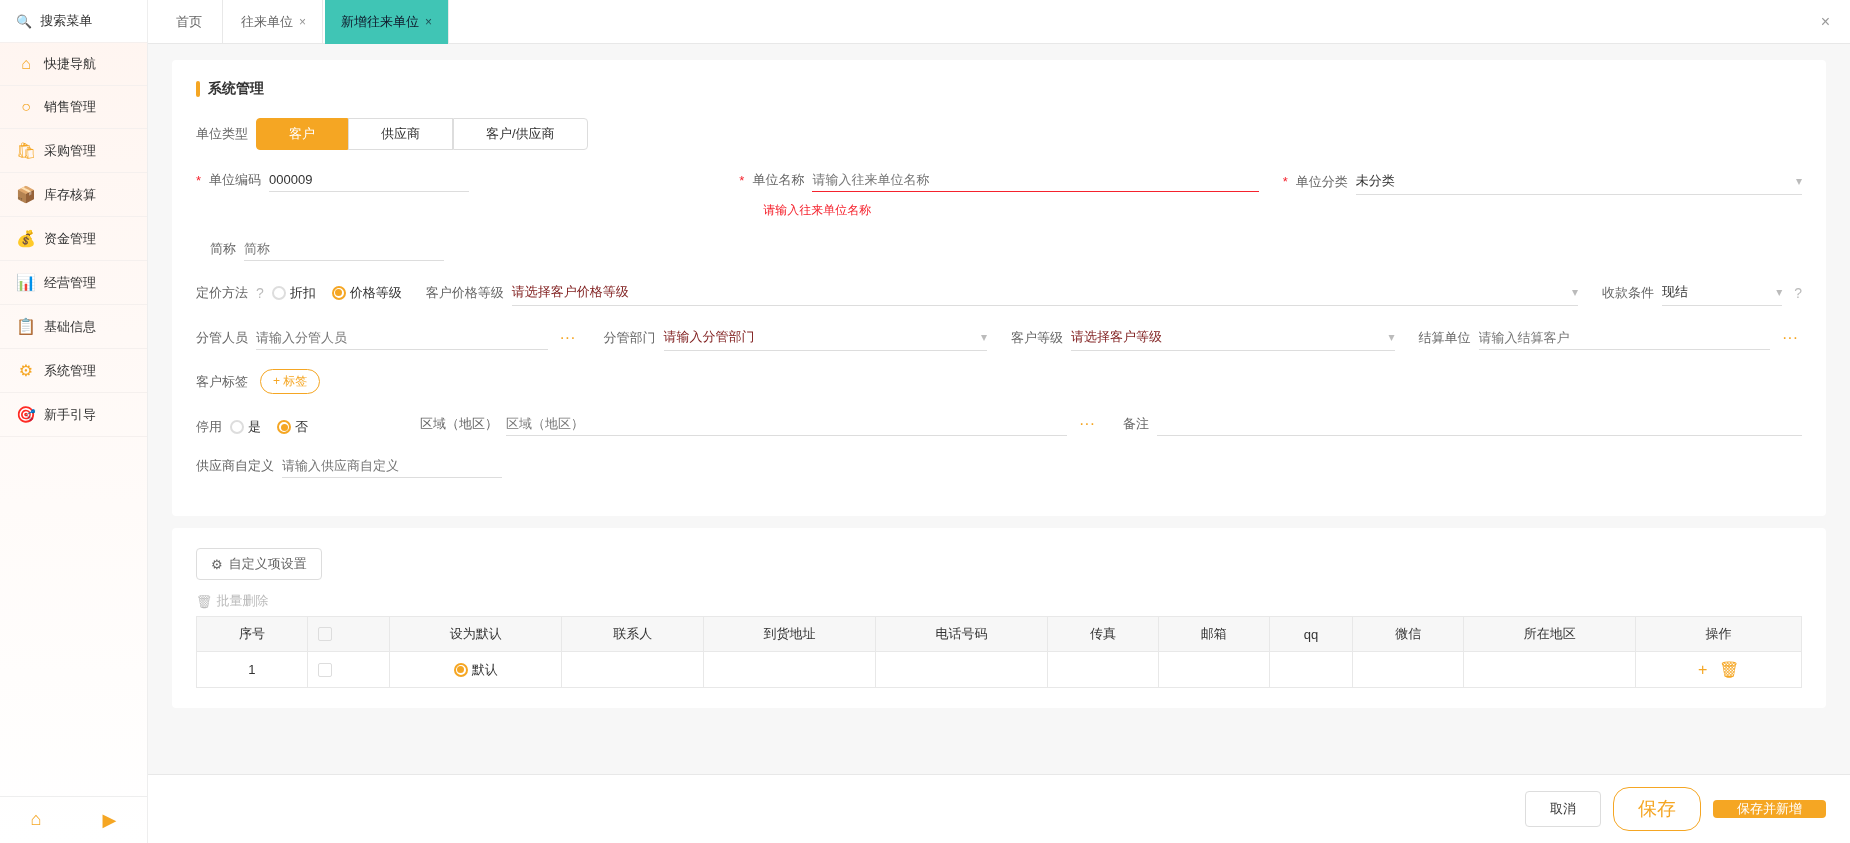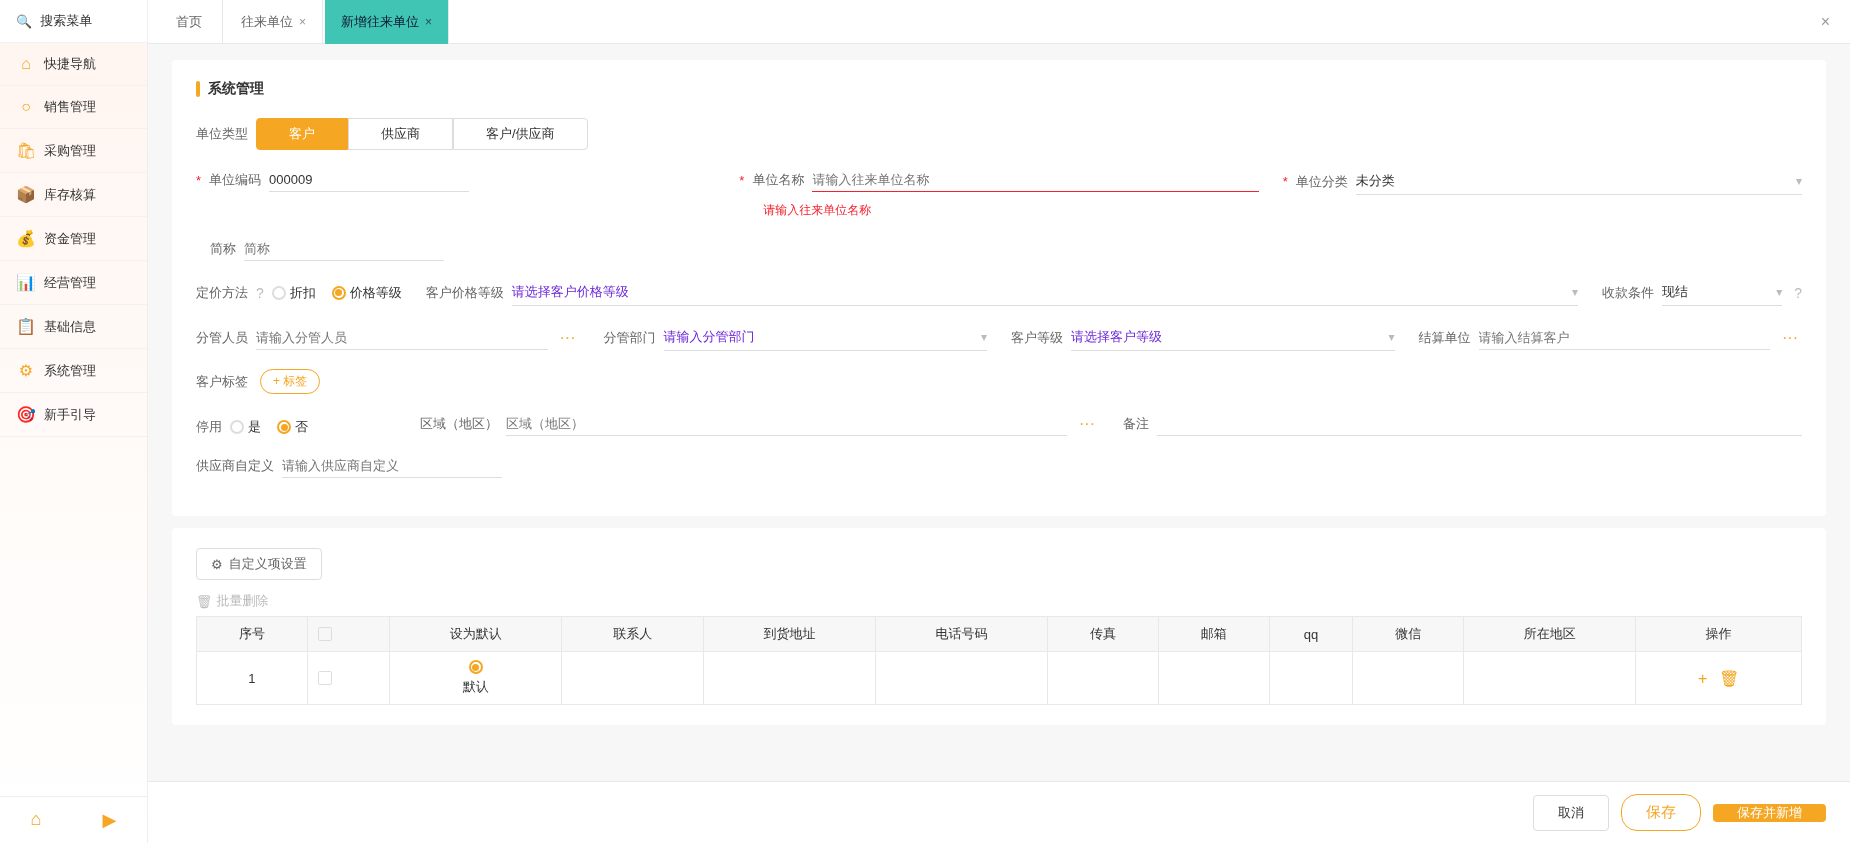--- a/index.html
+++ b/index.html
@@ -180,21 +180,21 @@
     }
     .form-select-wrapper {
       display: flex;
       align-items: center;
       flex: 1;
       border-bottom: 1px solid #ddd;
       padding: 4px 0;
       min-width: 120px;
       cursor: pointer;
     }
-    .form-select-text { flex: 1; font-size: 13px; color: #6d28d9; }
+    .form-select-text { flex: 1; font-size: 13px; color: #7f1d1d; }
     .form-select-text.has-value { color: #333; }
     .form-select-arrow { color: #bbb; font-size: 12px; }
 
     
     .radio-group { display: flex; align-items: center; gap: 16px; }
     .radio-item { display: flex; align-items: center; gap: 4px; cursor: pointer; font-size: 13px; color: #333; }
     .radio-outer { width: 14px; height: 14px; border-radius: 50%; border: 2px solid #ddd; display: flex; align-items: center; justify-content: center; }
     .radio-outer.checked { border-color: #f5a623; }
     .radio-inner { width: 7px; height: 7px; border-radius: 50%; background: #f5a623; }
 
@@ -284,21 +284,21 @@
       border-radius: 4px;
       font-size: 13px;
       cursor: pointer;
       background: #fff;
       color: #333;
     }
     .btn-save {
       padding: 8px 24px;
       border: none;
       border-radius: 16px;
-      font-size: 15px;
+      font-size: 19px;
       cursor: pointer;
       background: #fff;
       color: #f5a623;
       border: 1px solid #f5a623;
     }
     .btn-save-new {
       padding: 0 24px;
       border: none;
       border-radius: 4px;
       font-size: 13px;
@@ -557,21 +557,21 @@
             <th>操作</th>
           </tr>
         </thead>
         <tbody>
           <tr>
             <td>1</td>
             <td>
                 <div class="cb"></div>
               </td>
             <td>
-              <div class="radio-item" style="justify-content:center;flex-direction:column;">
+              <div class="radio-item" style="justify-content:center;">
                 <div class="radio-outer checked">
                   <div class="radio-inner"></div>
                 </div>
                 <span>默认</span>
               </div>
             </td>
             <td></td>
             <td></td>
             <td></td>
             <td></td>

